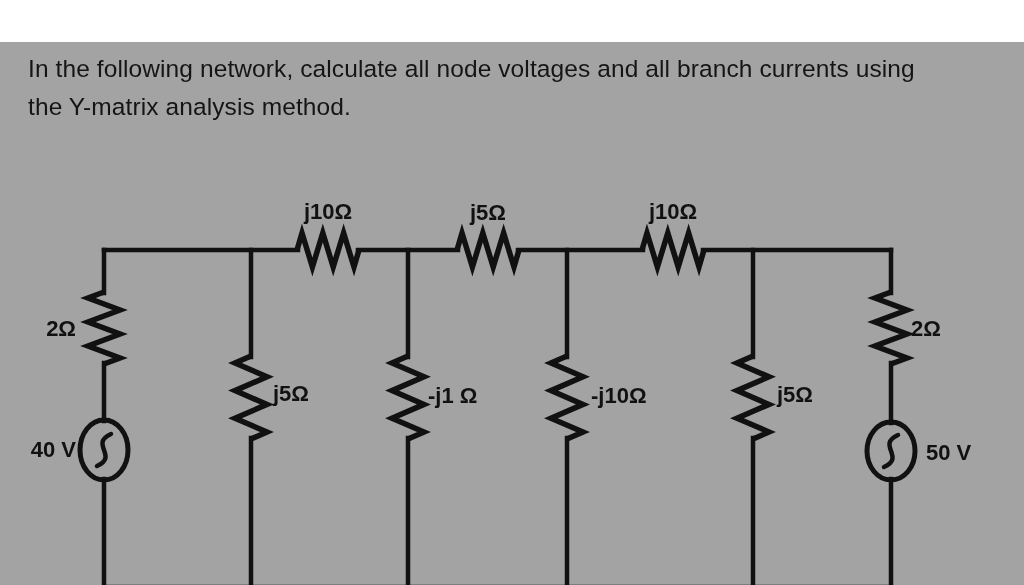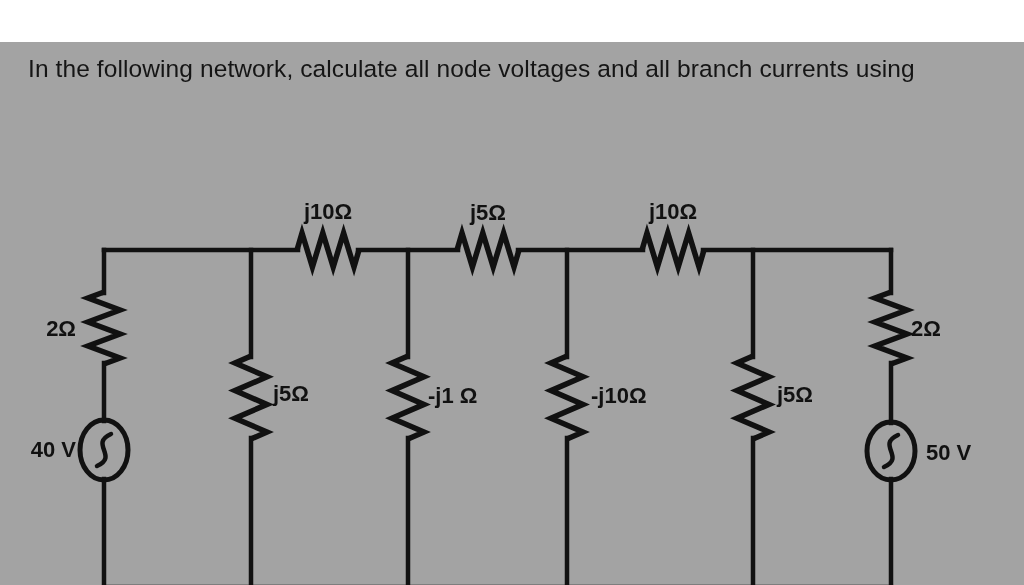--- a/index.html
+++ b/index.html
@@ -64,20 +64,21 @@
     fill: #111111;
   }
 </style>
 </head>
 <body>
 
 <div class="stage">
 
   <div class="problem-text">
     <span>In the following network, calculate all node voltages and all branch currents using</span>
+    <span>the Y-matrix analysis method.</span>
   </div>
 
   <svg class="circuit" width="1024" height="585" viewBox="0 0 1024 585">
 
     <path class="wire" d="M104,208 H298"></path>
     <path class="wire" d="M358,208 H458"></path>
     <path class="wire" d="M518,208 H643"></path>
     <path class="wire" d="M703,208 H891"></path>
 
     <path class="wire" d="M104,545 H891"></path>

